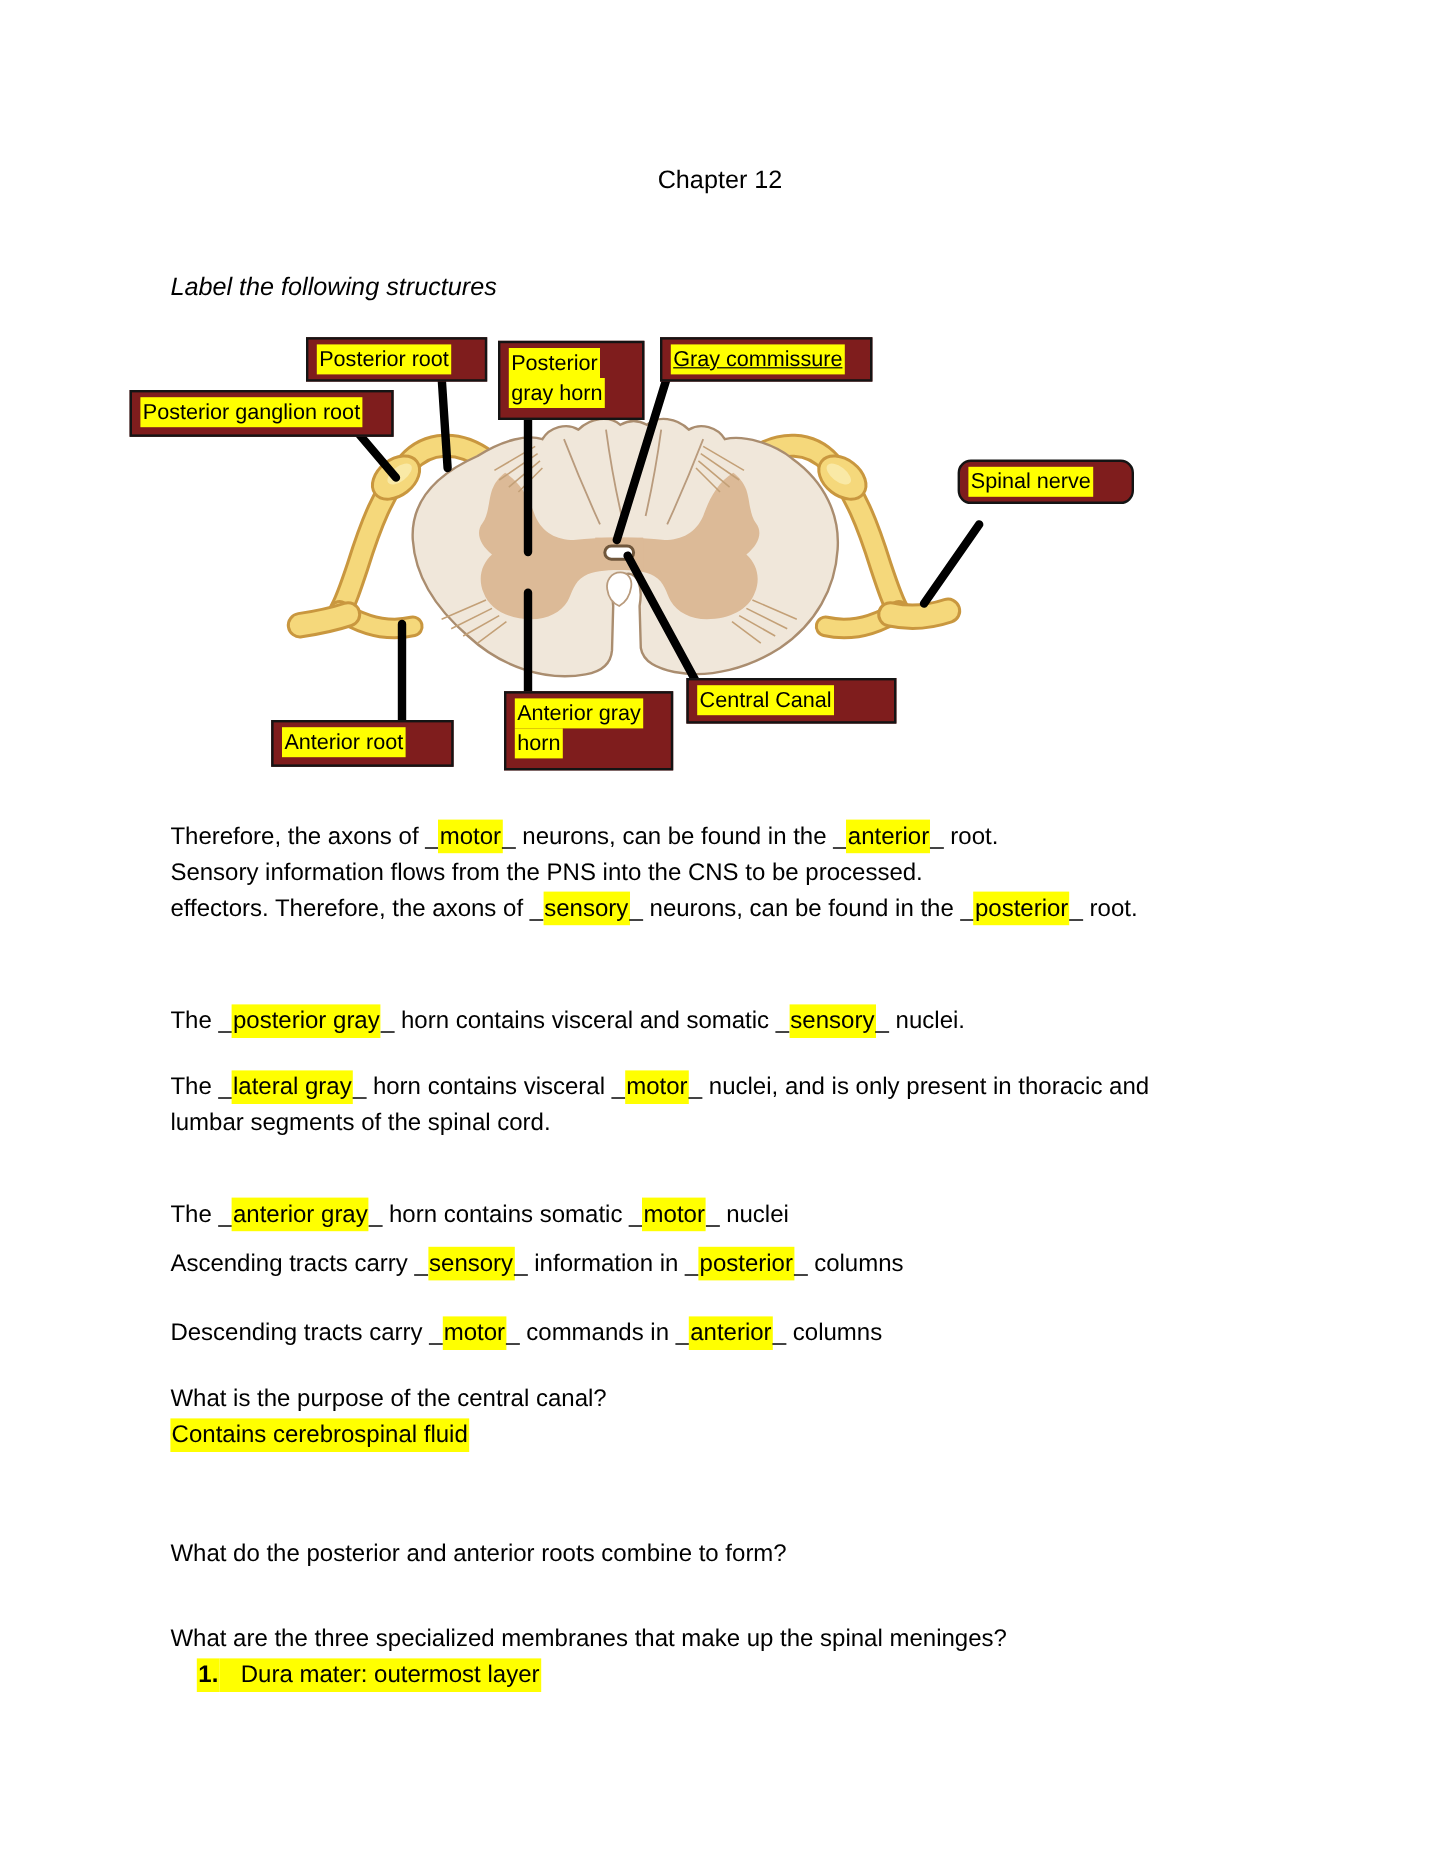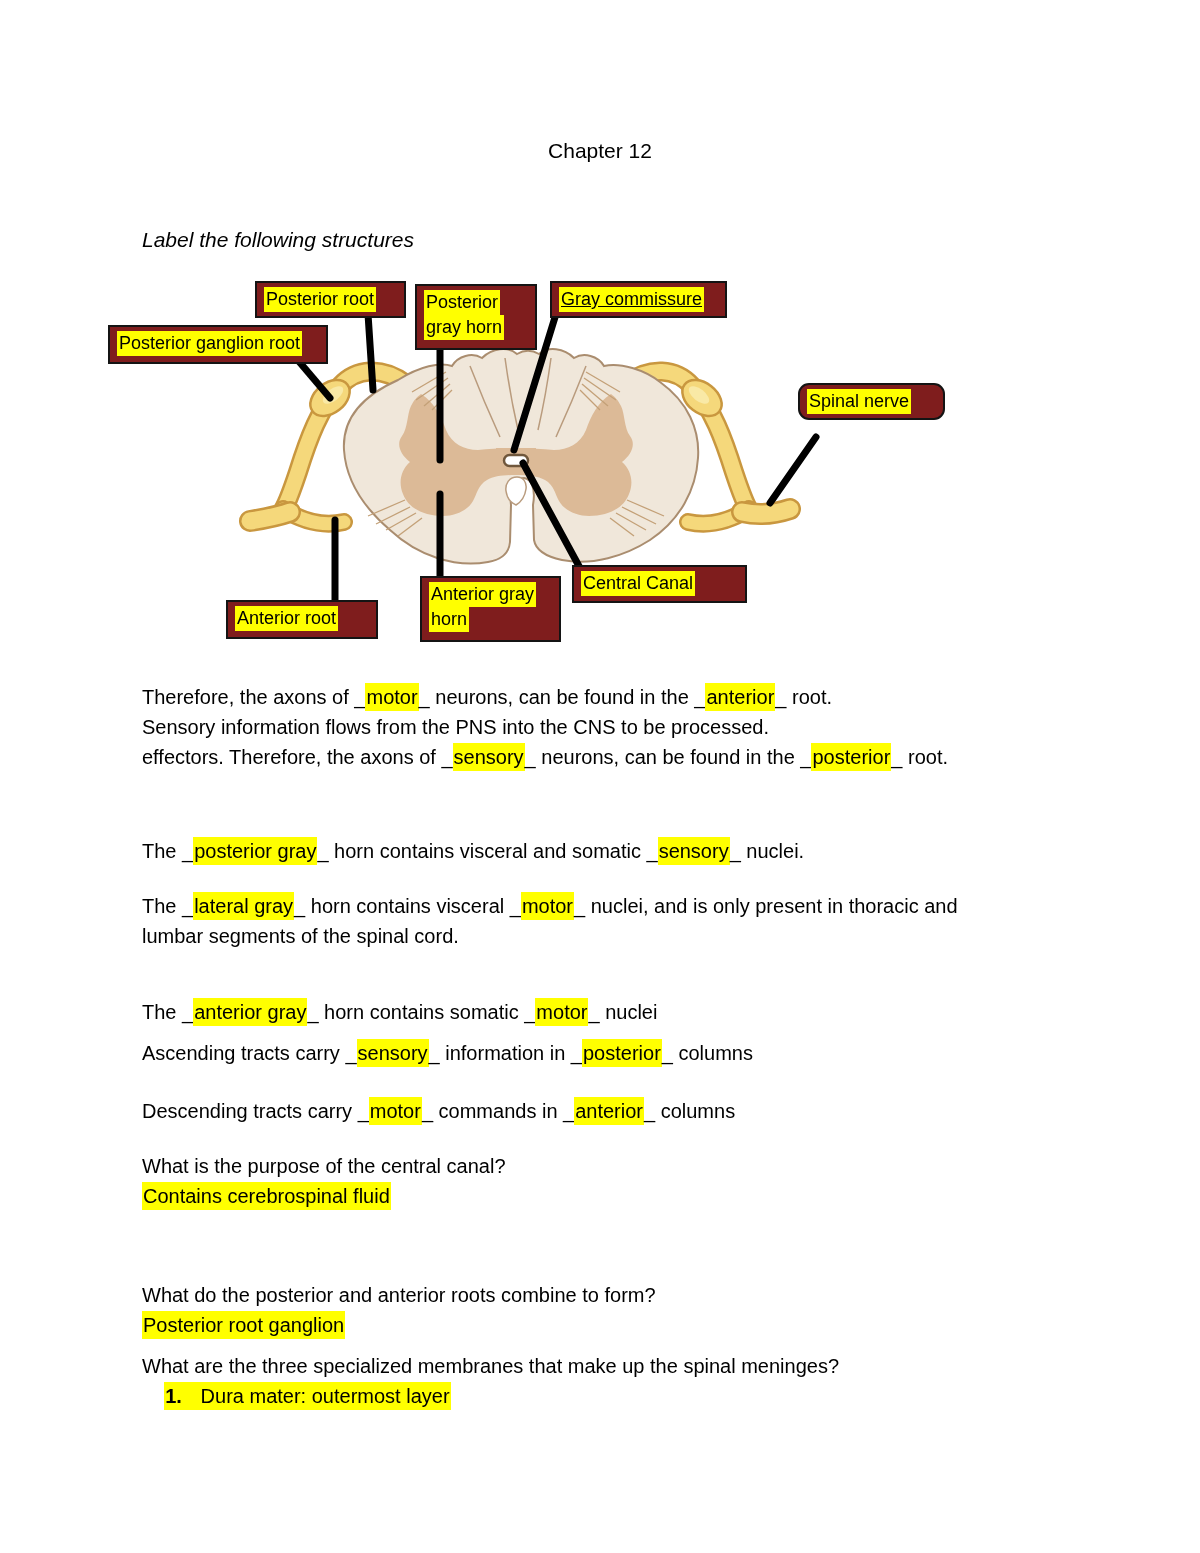--- a/index.html
+++ b/index.html
@@ -209,19 +209,18 @@
     </div>
     <div class="tblock block-descending">
       <div class="line"><span>Descending tracts carry _</span><span class="seg-hl">motor</span><span>_ commands in _</span><span class="seg-hl">anterior</span><span>_ columns</span></div>
     </div>
     <div class="tblock block-q-central-canal">
       <div class="line"><span>What is the purpose of the central canal?</span></div>
       <div class="line"><span class="seg-hl">Contains cerebrospinal fluid</span></div>
     </div>
     <div class="tblock block-q-roots">
       <div class="line"><span>What do the posterior and anterior roots combine to form?</span></div>
-      <div class="line"><span class="seg-hl">Posterior root ganglion</span></div>
     </div>
     <div class="tblock block-q-meninges">
       <div class="line"><span>What are the three specialized membranes that make up the spinal meninges?</span></div>
       <div class="line"><span>    </span><span class="seg-hl" style="font-weight: bold;">1.</span><span class="seg-hl">   Dura mater: outermost layer</span></div>
     </div>
   </div>
 
 </body></html>

